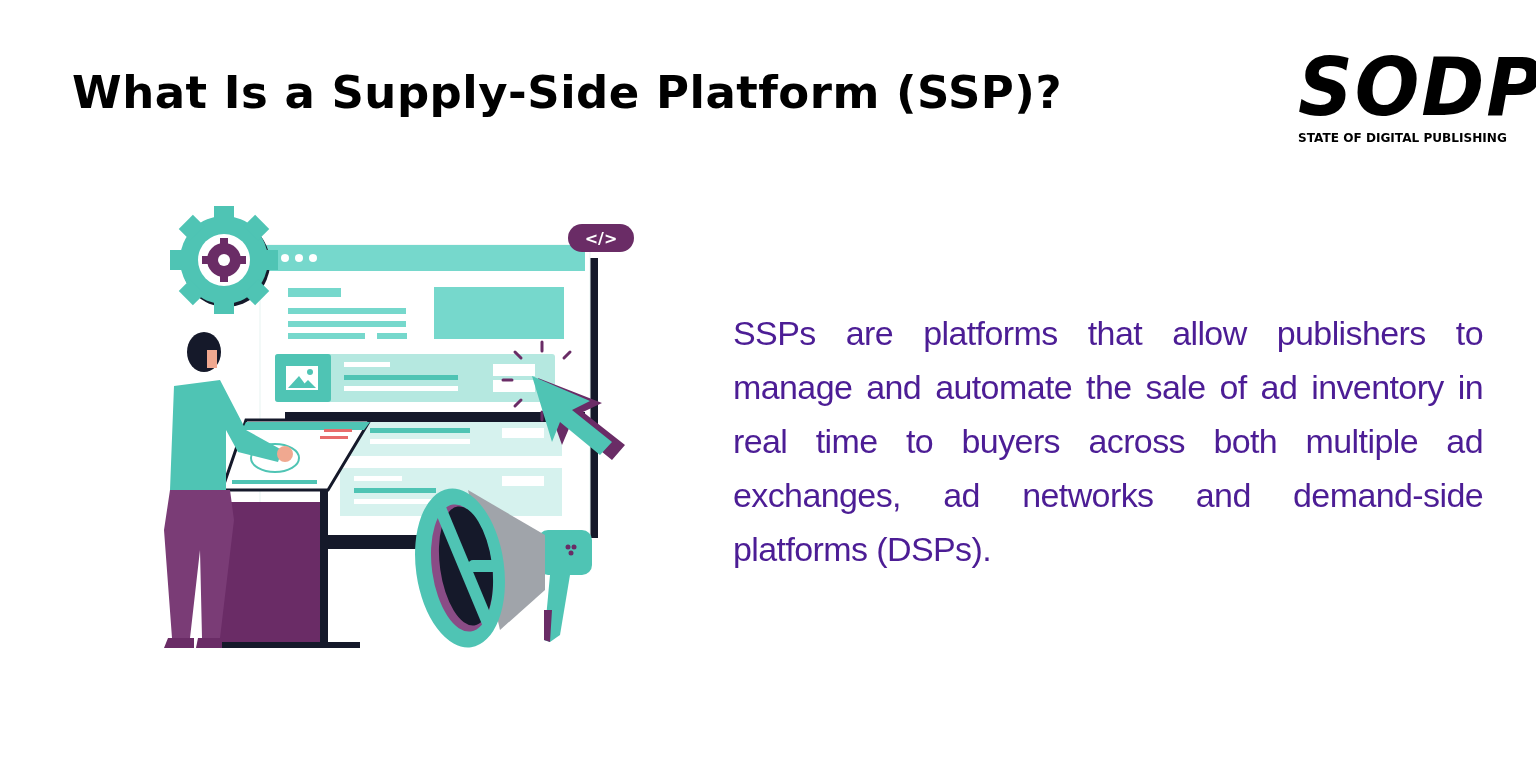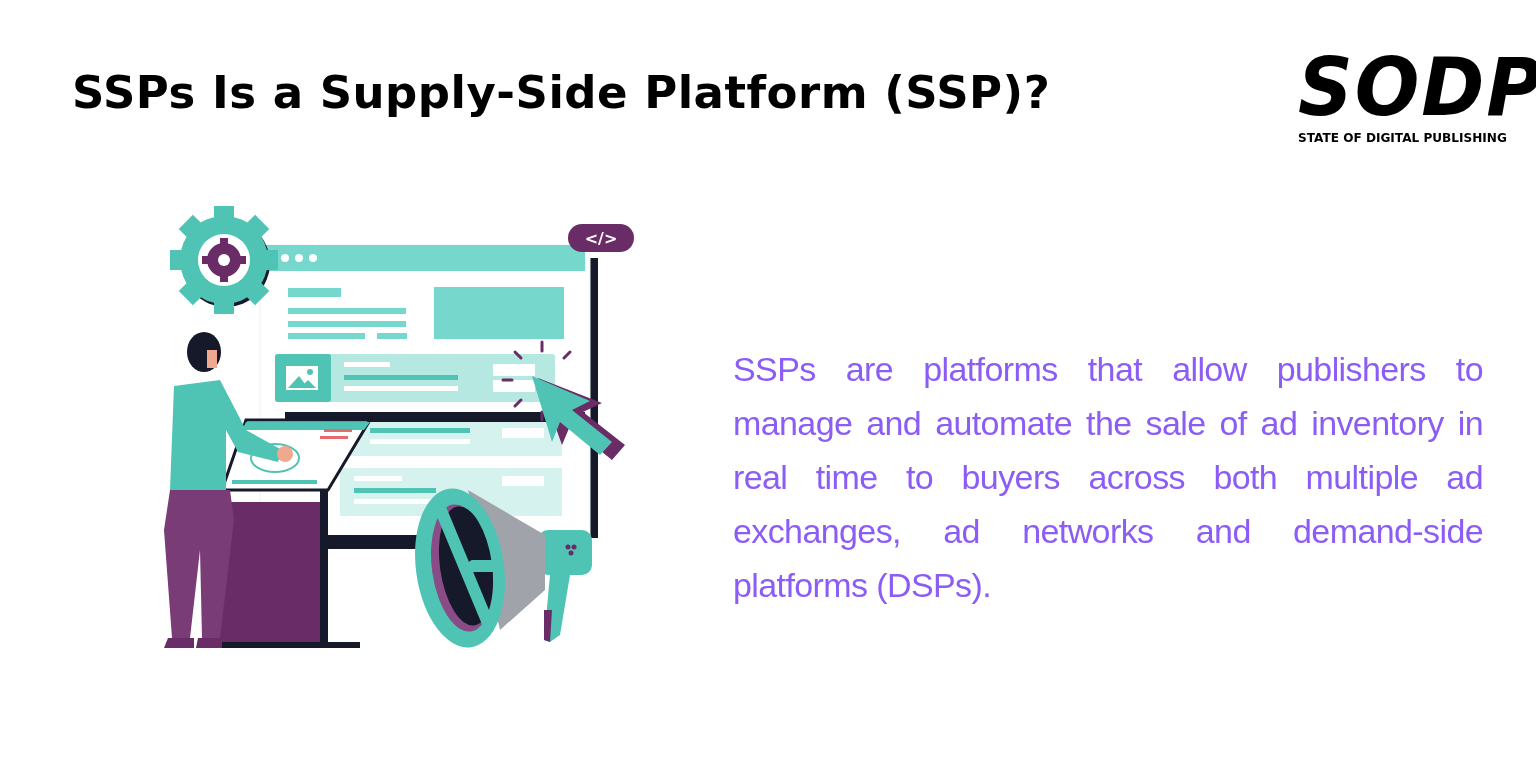--- a/index.html
+++ b/index.html
@@ -17,27 +17,27 @@
     }
     .logo-sub {
       font-family: "DejaVu Sans", sans-serif; font-weight: bold; font-size: 13px;
       letter-spacing: 0px; color: #000; margin-top: 2px; white-space: nowrap;
       transform: scaleX(0.93); transform-origin: left;
     }
     .illustration { position: absolute; left: 150px; top: 190px; width: 500px; height: 470px; }
     .body-text {
       position: absolute; left: 733px; top: 306px; width: 750px;
       font-family: "Liberation Sans", sans-serif; font-size: 34px; line-height: 54px;
-      color: #8b5cf6; text-align: justify; letter-spacing: -0.6px; margin-top: 36px;
+      color: #4c1d95; text-align: justify; letter-spacing: -0.6px;
     }
   </style>
 </head>
 <body>
 
-<div class="title">SSPs Is a Supply-Side Platform (SSP)?</div>
+<div class="title">What Is a Supply-Side Platform (SSP)?</div>
 
 <div class="logo">
   <div class="logo-main">SODP</div>
   <div class="logo-sub">STATE OF DIGITAL PUBLISHING</div>
 </div>
 
 <div class="illustration">
   <svg width="500" height="470" viewBox="0 0 500 470" xmlns="http://www.w3.org/2000/svg">
 
     <rect x="432" y="68" width="16" height="280" fill="#15192a"></rect>

